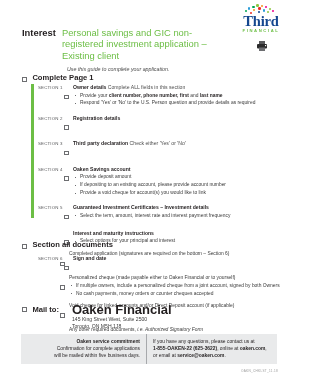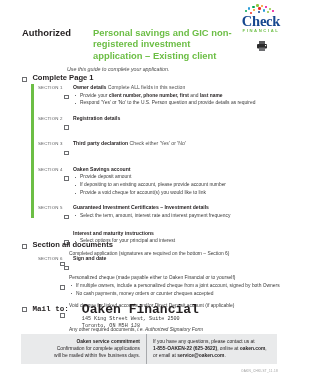--- a/index.html
+++ b/index.html
@@ -70,24 +70,23 @@
   .hd-checklist {
     font-size: 9.4px;
     font-weight: bold;
     color: #231f20;
     margin-right: 6px;
     white-space: nowrap;
     line-height: 11.4px;
   }
   .hd-title {
     font-size: 9.4px;
-    font-weight: bold;
+    font-weight: normal;
     color: #6cbe45;
     line-height: 11.4px;
-    margin-left: 16px;
   }
   .hd-sub {
     font-size: 5.3px;
     font-style: italic;
     color: #4a4a4a;
     margin-top: 5px;
     margin-left: 45px;
     line-height: 7px;
   }
 
@@ -205,21 +204,21 @@
   }
   .doc-text i { font-style: italic; }
 
   
   .mail-block {
     position: absolute;
     left: 22px;
     top: 305px;
     width: 240px;
   }
-  .mail-row { display: flex; align-items: flex-start; gap: 5px; font-family: Liberation Mono, monospace; }
+  .mail-row { display: flex; align-items: flex-start; gap: 5px; }
   .mail-label {
     font-size: 7.6px;
     font-weight: bold;
     color: #231f20;
     white-space: nowrap;
   }
   .mail-right { margin-left: 8px; }
   .mail-company {
     font-size: 13px;
     font-weight: bold;
@@ -284,34 +283,34 @@
     <i style="left:17px; top:3.2px;width:2.6px; height:2.6px; background:#ee2a24;"></i>
     <i style="left:28px; top:3.6px;width:2.4px; height:2.4px; background:#8dc63f;"></i>
     <i style="left:12px; top:5.0px;width:2.4px; height:2.4px; background:#f7941e;"></i>
     <i style="left:22px; top:5.2px;width:2.4px; height:2.4px; background:#2b9cd8;"></i>
     <i style="left:4px;  top:5.8px;width:2.2px; height:2.2px; background:#00a651;"></i>
     <i style="left:31px; top:6.0px;width:2.2px; height:2.2px; background:#ec008c;"></i>
     <i style="left:17px; top:7.0px;width:2.2px; height:2.2px; background:#15478f;"></i>
     <i style="left:26px; top:7.4px;width:2.0px; height:2.0px; background:#8dc63f;"></i>
     <i style="left:9px;  top:7.6px;width:2.0px; height:2.0px; background:#ee2a24;"></i>
   </div>
-  <div class="logo-word">Check</div>
+  <div class="logo-word">Third</div>
   <div class="logo-sub">FINANCIAL</div>
 </div>
 
 <svg class="printer-icon" viewBox="0 0 24 24">
   <rect x="6" y="2" width="12" height="6" fill="#58595b"></rect>
   <rect x="2" y="8" width="20" height="9" rx="2" fill="#2b2b2b"></rect>
   <rect x="6" y="15" width="12" height="7" fill="#6d6e71"></rect>
   <rect x="18" y="10" width="2.4" height="2.4" fill="#ffffff"></rect>
 </svg>
 
 <div class="header">
   <div class="hd-row">
-    <div class="hd-checklist">Authorized</div>
+    <div class="hd-checklist">Interest</div>
     <div class="hd-title">Personal savings and GIC non-registered investment application – Existing client</div>
   </div>
   <div class="hd-sub">Use this guide to complete your application.</div>
 </div>
 
 <div class="big-head" id="complete-page">
   <span class="cb"></span>
   <span>Complete Page 1</span>
 </div>
 

